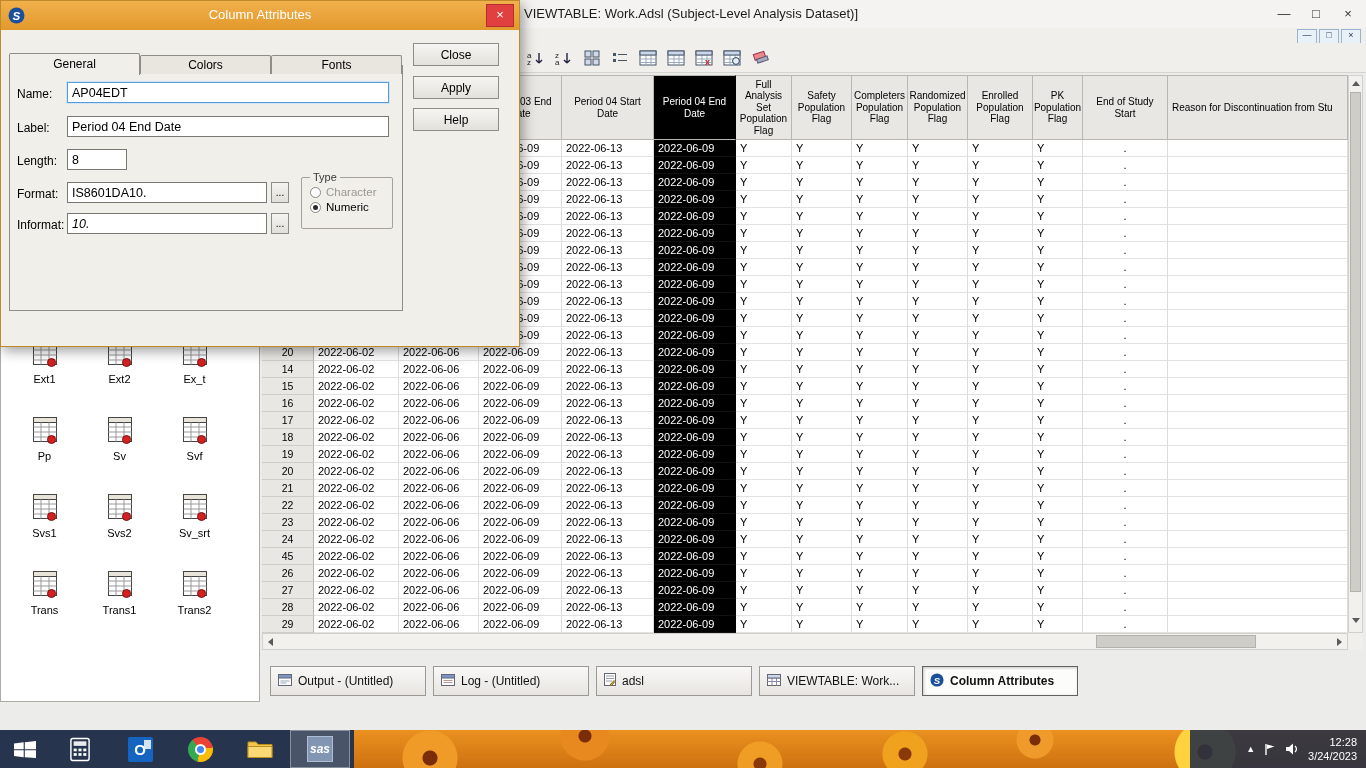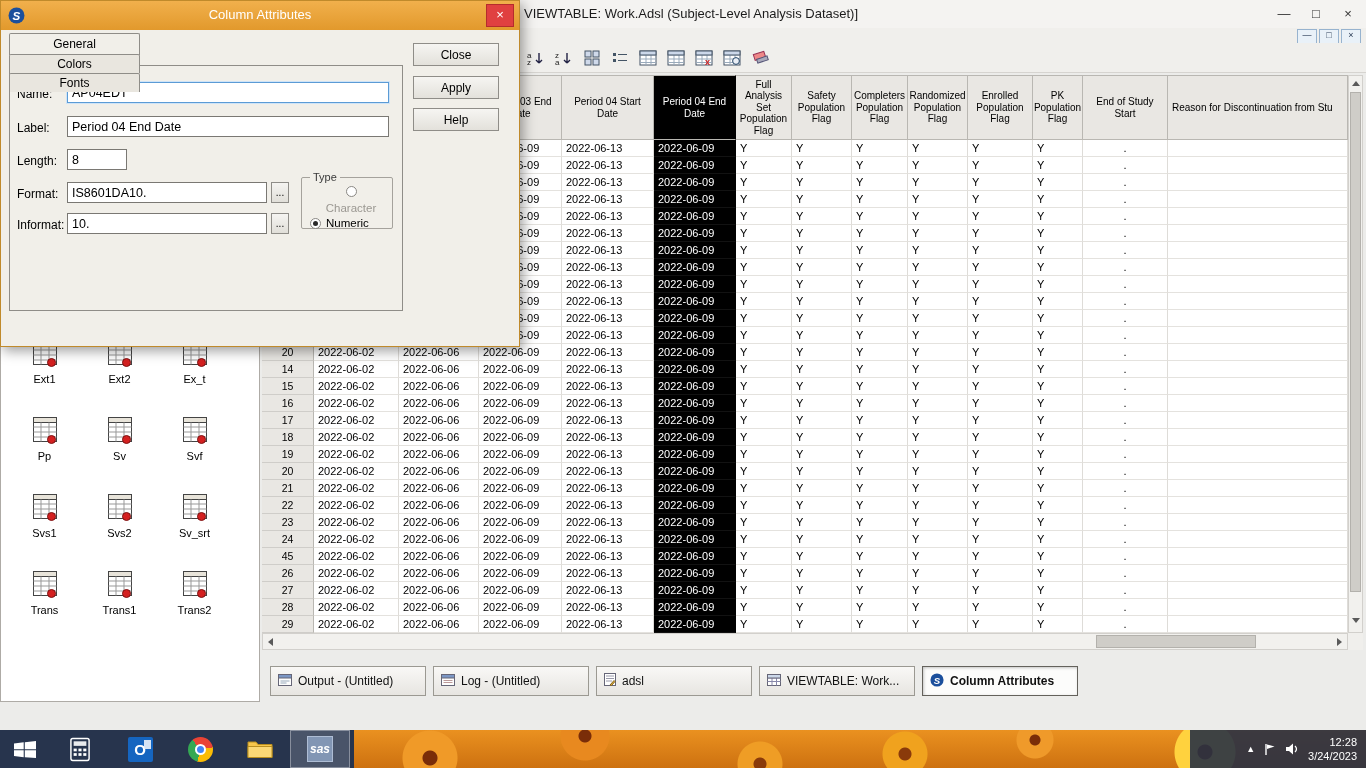--- a/index.html
+++ b/index.html
@@ -86,32 +86,32 @@
   .ol-box{width:25px;height:25px;background:#1565c0;color:#fff;font-weight:bold;font-size:15px;display:flex;align-items:center;justify-content:center;border-radius:2px;position:relative;}
   .ol-box::after{content:"";position:absolute;right:2px;top:3px;width:7px;height:9px;background:#e8f0fa;opacity:0.9;}
   .sas-tile{width:26px;height:26px;background:#8296b4;border:1px solid #aebdd4;color:#fff;font-size:12px;font-weight:bold;font-style:italic;display:flex;align-items:center;justify-content:center;box-sizing:border-box;}
 
   
   .dialog{position:absolute;left:0;top:0;width:520px;height:347px;background:#f1efe9;border:1px solid #c08a2b;box-shadow:3px 4px 12px rgba(0,0,0,0.38);z-index:100;box-sizing:border-box;}
   .dlg-titlebar{position:relative;height:29px;background:linear-gradient(#f1b04c,#e2992c);}
   .dlg-icon{position:absolute;left:7px;top:6px;}
   .dlg-title{position:absolute;left:0;right:0;top:6px;text-align:center;font-size:13px;color:#fff;}
   .dlg-close{position:absolute;right:5px;top:3px;width:26px;height:21px;background:#e04040;border:1px solid #b52c2c;color:#fff;font-size:13px;line-height:19px;text-align:center;}
-  .dlg-tabs{position:absolute;left:8px;top:32px;height:21px;display:flex;align-items:flex-end;z-index:3;flex-direction:column;}
+  .dlg-tabs{position:absolute;left:8px;top:52px;height:21px;display:flex;align-items:flex-end;z-index:3;}
   .dlg-tab{width:131px;height:19px;line-height:19px;text-align:center;font-size:12px;background:#e9e6df;border:1px solid #8f8d88;border-bottom:none;border-radius:2px 2px 0 0;color:#000;box-sizing:border-box;}
   .dlg-tab.selected{height:22px;line-height:21px;background:#f1efe9;margin-bottom:-1px;}
   .dlg-content{position:absolute;left:8px;top:64px;width:394px;height:246px;border:1px solid #8f8d88;background:#f1efe9;z-index:1;box-sizing:border-box;}
   .fld-label{position:absolute;left:16px;font-size:12px;color:#000;z-index:2;}
   .fld-input{position:absolute;z-index:2;height:21px;border:1px solid #7a7873;background:#fff;font-family:"Liberation Sans",sans-serif;font-size:12.5px;color:#000;padding:1px 4px;box-sizing:border-box;}
   .fld-input.focused{border:1px solid #5b9bd5;outline:1px solid #cfe4f7;}
   .browse-btn{position:absolute;z-index:2;width:18px;height:21px;background:linear-gradient(#f5f4f1,#e1dfd9);border:1px solid #8f8d88;font-size:10px;line-height:10px;padding:0;}
   .type-group{position:absolute;left:298px;top:170px;width:92px;height:58px;border:1px solid #a5a29c;border-radius:2px;z-index:2;font-size:11px;color:#444;padding:0 0 0 8px;box-sizing:border-box;}
   .type-group legend{font-size:11px;color:#3a3a3a;padding:0 3px;}
   .radio-row{display:flex;align-items:center;gap:5px;font-size:11.5px;color:#000;margin-top:3px;}
-  .radio-row.disabled{color:#9b9892;flex-direction:column;}
+  .radio-row.disabled{color:#9b9892;}
   .radio{width:11px;height:11px;border-radius:50%;border:1px solid #8a8884;background:#fff;box-sizing:border-box;}
   .radio.checked{position:relative;}
   .radio.checked::after{content:"";position:absolute;left:2px;top:2px;width:5px;height:5px;border-radius:50%;background:#2a2a2a;}
   .dlg-btn{position:absolute;left:412px;width:86px;height:23px;background:linear-gradient(#f6f5f2,#e3e1db);border:1px solid #8f8d88;font-family:"Liberation Sans",sans-serif;font-size:12px;color:#000;}
 </style>
 </head>
 <body>
 
 <div id="screen">
 
@@ -975,21 +975,21 @@
     <input class="fld-input" style="left: 66px; top: 115px; width: 322px;" value="Period 04 End Date">
 
     <div class="fld-label" style="top:153px">Length:</div>
     <input class="fld-input" style="left: 66px; top: 148px; width: 60px;" value="8">
 
     <div class="fld-label" style="top:186px">Format:</div>
     <input class="fld-input" style="left: 66px; top: 181px; width: 200px;" value="IS8601DA10.">
     <button class="browse-btn" style="left:270px;top:181px">...</button>
 
     <div class="fld-label" style="top:217px">Informat:</div>
-    <input class="fld-input" style="left: 66px; top: 212px; width: 200px;" value="10.">
+    <input class="fld-input" style="left: 66px; top: 212px; width: 200px; font-style: italic;" value="10.">
     <button class="browse-btn" style="left:270px;top:212px">...</button>
 
     <fieldset class="type-group">
       <legend>Type</legend>
       <div class="radio-row disabled">
         <span class="radio"></span>
         <span>Character</span>
       </div>
       <div class="radio-row">
         <span class="radio checked"></span>

